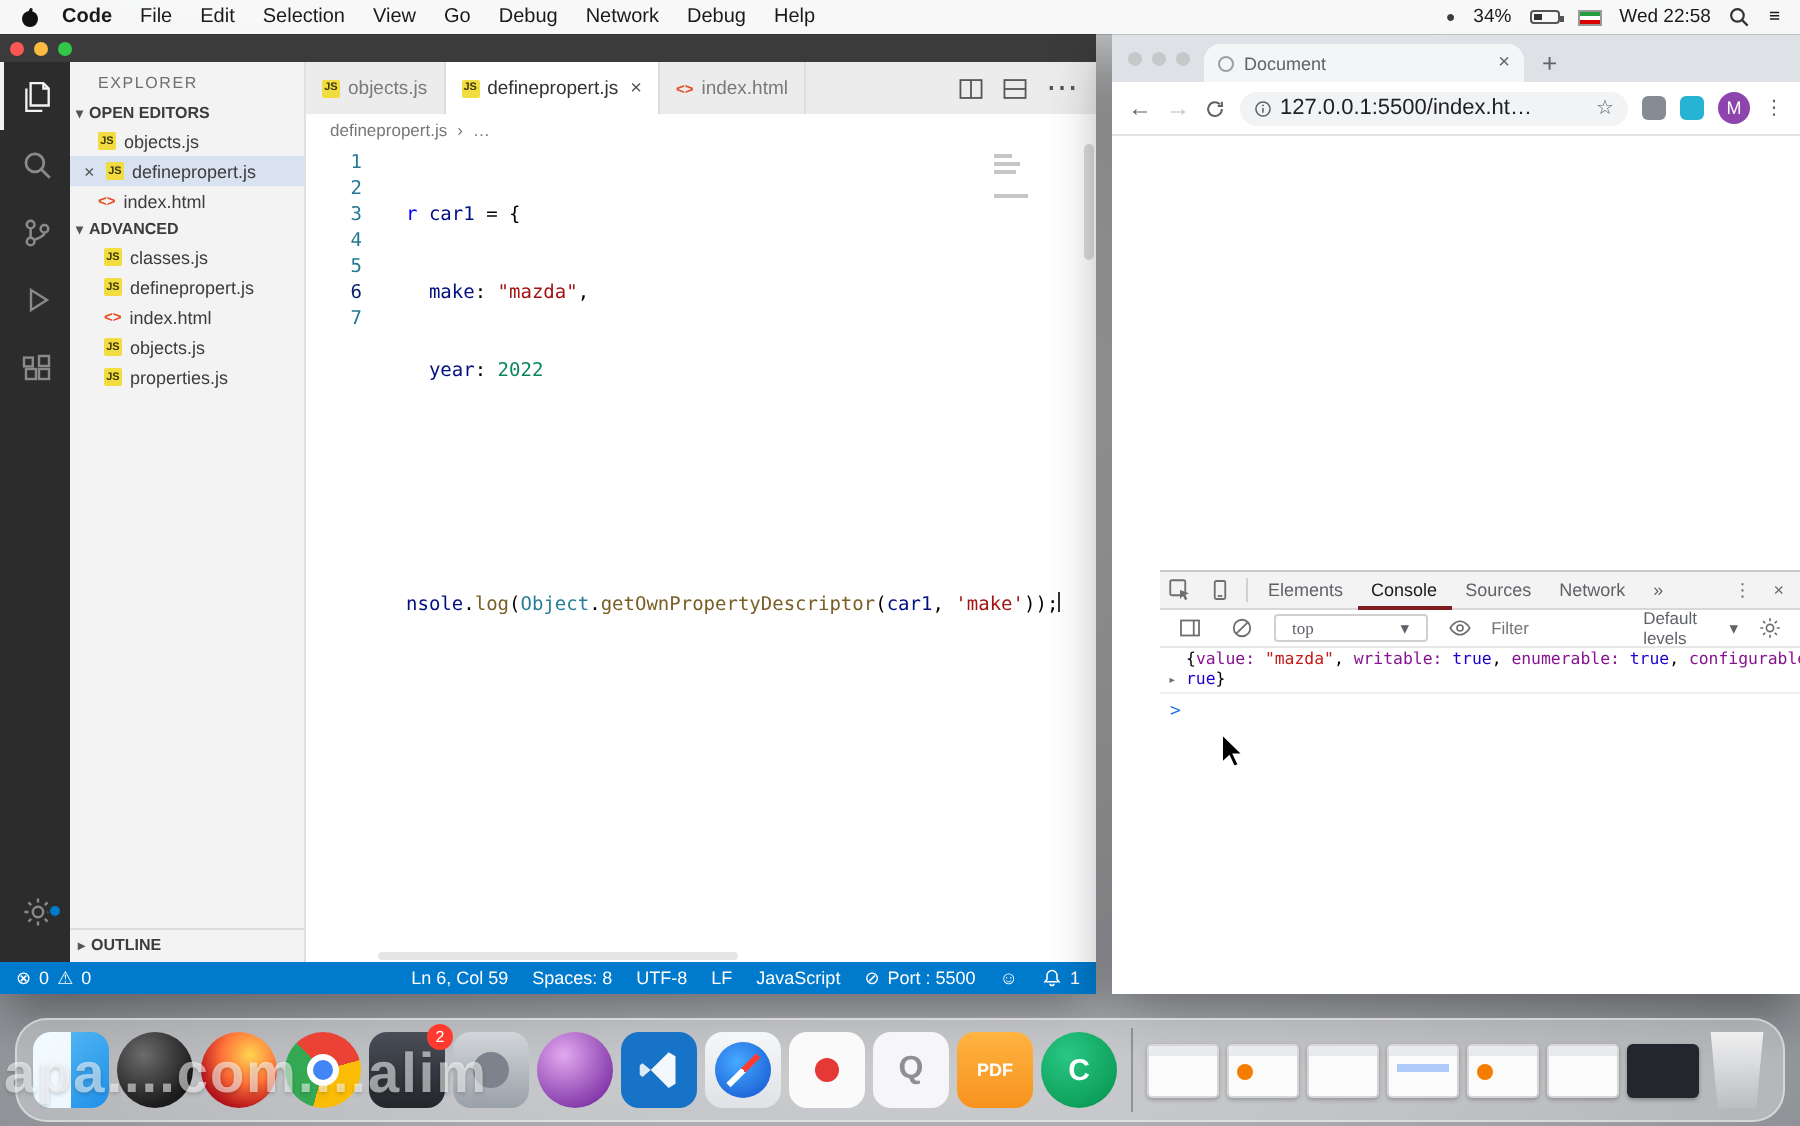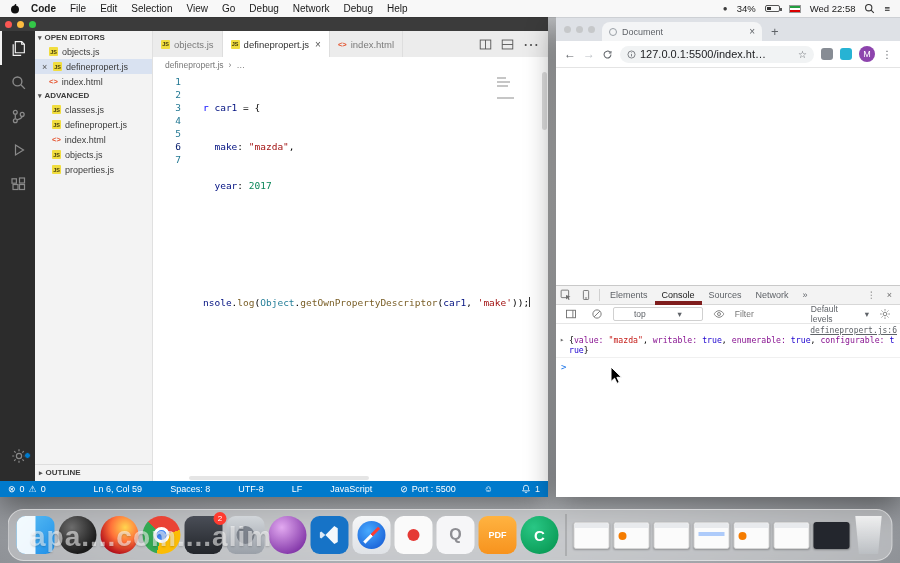--- a/index.html
+++ b/index.html
@@ -66,21 +66,21 @@
   .lines { position:absolute; left:50px; top:3px; right:58px; white-space:pre; color:#000; }
   .lines > div { height:13px; }
   .tk-kw{color:#0000ff}.tk-var{color:#001080}.tk-prop{color:#001080}.tk-str{color:#a31515}.tk-num{color:#098658}.tk-fn{color:#795e26}.tk-cls{color:#267f99}
   .caret { display:inline-block; width:1px; height:10px; background:#333; vertical-align:-1px; }
   .minimap { position:absolute; right:34px; top:3px; width:17px; }
   .mm { height:2px; margin:2px 0; background:#c6c6c6; }
   .vscroll { position:absolute; right:1px; top:0; width:5px; height:58px; background:rgba(0,0,0,0.14); border-radius:3px; }
   .hscroll { position:absolute; bottom:1px; left:36px; width:180px; height:4px; background:rgba(0,0,0,0.10); border-radius:2px; }
   .statusbar { height:16px; background:#007acc; color:#fff; display:flex; align-items:center; font-size:9px; padding:0 8px; gap:12px; flex-shrink:0; }
   .sbl { display:flex; gap:4px; align-items:center; }
-  .sbr { margin-left:auto; display:flex; gap:28px; align-items:center; white-space:nowrap; }
+  .sbr { margin-left:auto; display:flex; gap:12px; align-items:center; white-space:nowrap; }
   .sb-ico { font-size:9px; }
 
   
   .chrome { left:556px; top:17px; width:344px; height:480px; background:#fff; display:flex; flex-direction:column; }
   .cr-tabs { height:24px; background:#dee1e6; position:relative; display:flex; align-items:flex-end; flex-shrink:0; }
   .cr-dots { position:absolute; left:8px; top:9px; display:flex; gap:5px; }
   .cr-dot { width:7px; height:7px; border-radius:50%; background:#c6c8ca; }
   .cr-tab { margin-left:46px; width:160px; height:19px; background:#f4f5f6; border-radius:8px 8px 0 0; display:flex; align-items:center; padding:0 7px; gap:5px; font-size:9px; color:#5f6368; }
   .cr-fav { width:8px; height:8px; border:1.5px solid #9aa0a6; border-radius:50%; flex-shrink:0; }
   .cr-tab-close { margin-left:auto; font-size:10px; }
@@ -89,29 +89,29 @@
   .nav { color:#5f6368; font-size:12px; line-height:1; }
   .nav.dis { color:#bdc1c6; }
   .omnibox { flex:1; height:17px; background:#f1f3f4; border-radius:9px; display:flex; align-items:center; gap:4px; padding:0 7px; min-width:0; }
   .omnibox input { border:0; background:transparent; font-size:11px; color:#202124; flex:1; min-width:0; outline:none; font-family:"Liberation Sans", sans-serif; }
   .omni-star { color:#5f6368; font-size:10px; }
   .ext1 { width:12px; height:12px; border-radius:3px; background:#878c94; }
   .ext2 { width:12px; height:12px; border-radius:3px; background:#27b3d4; }
   .avatar { width:16px; height:16px; border-radius:50%; background:#8d44ad; color:#fff; font-size:9px; display:flex; align-items:center; justify-content:center; }
   .kebab { color:#5f6368; font-size:10px; }
   .cr-page { flex:1; background:#fff; }
-  .devtools { height:212px; border-top:1px solid #c9c9c9; display:flex; flex-direction:column; flex-shrink:0; }
+  .devtools { height:212px; border-top:1px solid #c9c9c9; display:flex; flex-direction:column; flex-shrink:0;margin-left:24px; }
   .dt-tabbar { height:19px; background:#f3f3f3; border-bottom:1px solid #d7d7d7; display:flex; align-items:center; font-size:9px; color:#5f6368; flex-shrink:0; }
   .dt-icon { padding:0 4px; color:#6e6e6e; display:flex; }
   .dt-sep { width:1px; height:12px; background:#d0d0d0; margin:0 3px; }
   .dt-tab { padding:0 7px; height:19px; line-height:19px; }
-  .dt-tab.active { color:#1a1a1a; border-bottom:4px solid #7f1d1d; }
+  .dt-tab.active { color:#1a1a1a; border-bottom:2px solid #7f1d1d; }
   .dt-right { margin-left:auto; display:flex; align-items:center; gap:3px; padding-right:4px; }
   .dt-toolbar { height:19px; background:#fff; border-bottom:1px solid #e6e6e6; display:flex; align-items:center; gap:6px; padding:0 5px; font-size:8.5px; color:#5f6368; flex-shrink:0; }
-  .dt-dd { border:1px solid #d0d0d0; border-radius:2px; padding:0 20px; height:14px; display:flex; align-items:center; justify-content:space-between; width:90px; background:#fff; }
+  .dt-dd { border:1px solid #d0d0d0; border-radius:2px; padding:0 8px; height:14px; display:flex; align-items:center; justify-content:space-between; width:90px; background:#fff;font-family:Liberation Serif, serif; }
   .dt-filter { border:0; outline:none; font-size:8.5px; width:70px; font-family:"Liberation Sans", sans-serif; }
   .dt-levels { margin-left:auto; display:flex; align-items:center; gap:3px; }
   .console { flex:1; font-family:"DejaVu Sans Mono", monospace; font-size:8.2px; background:#fff; position:relative; }
   .log-block { border-bottom:1px solid #f0f0f0; padding:1px 3px 2px 13px; position:relative; }
   .log-arrow { position:absolute; left:4px; top:12px; color:#6e6e6e; font-size:7px; }
   .log-link-row { text-align:right; line-height:10px; }
   .log-link { color:#5f6368; text-decoration:underline; font-size:8px; }
   .log-line { white-space:pre; line-height:9.5px; }
   .cs-key{color:#881391}.cs-str{color:#c41a16}.cs-bool{color:#1c00cf}
   .prompt { color:#1a73e8; padding:4px 0 0 5px; font-size:9px; }
@@ -143,21 +143,21 @@
   .badge { position:absolute; top:-4px; right:-4px; min-width:13px; height:13px; border-radius:7px; background:#ff3b30; color:#fff; font-size:8px; display:flex; align-items:center; justify-content:center; padding:0 3px; }
   .dk-sep { width:1px; height:42px; background:rgba(50,50,50,0.35); margin:0 3px; flex-shrink:0; }
   .dk-win { width:36px; height:27px; background:#fbfbfb; border:1px solid #d6d6d6; border-radius:2.5px; position:relative; box-shadow:0 1px 2px rgba(0,0,0,0.25); flex-shrink:0; }
   .dk-win::before { content:""; position:absolute; left:0; right:0; top:0; height:5px; background:#e8eaed; border-radius:2.5px 2.5px 0 0; }
   .dk-win.c1::after { content:""; position:absolute; left:4px; top:9px; width:8px; height:8px; border-radius:50%; background:#f57c00; }
   .dk-win.c2::after { content:""; position:absolute; left:4px; top:9px; right:4px; height:4px; background:#aecbfa; }
   .dk-term { width:36px; height:27px; background:#23262d; border-radius:3px; box-shadow:0 1px 2px rgba(0,0,0,0.3); flex-shrink:0; }
   .dk-trash { width:30px; height:38px; background:linear-gradient(rgba(255,255,255,0.8), rgba(190,195,200,0.55)); clip-path:polygon(6% 0, 94% 0, 82% 100%, 18% 100%); flex-shrink:0; }
 
   .watermark { position:absolute; left:2px; bottom:10px; z-index:45; font-size:28px; font-weight:bold; letter-spacing:1px;
-    color:rgba(255,255,255,0.55); text-shadow:0 1px 2px rgba(0,0,0,0.18); pointer-events:none;margin-left:28px; }
+    color:rgba(255,255,255,0.55); text-shadow:0 1px 2px rgba(0,0,0,0.18); pointer-events:none; }
   .cursor { position:absolute; left:610px; top:366px; z-index:99; }
   svg { display:block; }
 </style>
 </head>
 <body>
 
 <div class="screen">
 
   <div class="menubar">
     <span class="apple">
@@ -240,20 +240,21 @@
         <span class="ab-icon ab-gear">
           <svg width="16" height="16" viewBox="0 0 16 16" fill="none" stroke="currentColor" stroke-width="1.2">
               <circle cx="8" cy="8" r="2.6"></circle>
               <path d="M8 1.2v2M8 12.8v2M1.2 8h2M12.8 8h2M3.2 3.2l1.4 1.4M11.4 11.4l1.4 1.4M12.8 3.2l-1.4 1.4M4.6 11.4l-1.4 1.4"></path>
             </svg>
         </span>
         <span class="ab-badge"></span>
       </div>
 
       <div class="sidebar">
+        <div class="sb-heading">EXPLORER</div>
         <div class="sb-section">
           <span class="chev">▾</span>
           <span>OPEN EDITORS</span>
         </div>
         <div class="sb-item">
           <span class="fi-js">JS</span>
           <span>objects.js</span>
         </div>
         <div class="sb-item sel">
           <span class="sb-close">×</span>
@@ -337,21 +338,21 @@
             <div>2</div>
             <div>3</div>
             <div>4</div>
             <div>5</div>
             <div class="cur">6</div>
             <div>7</div>
           </div>
           <div class="lines">
             <div><span class="tk-kw">r </span><span class="tk-var">car1 </span><span>= {</span></div>
             <div><span class="tk-prop">  make</span><span>: </span><span class="tk-str">"mazda"</span><span>,</span></div>
-            <div><span class="tk-prop">  year</span><span>: </span><span class="tk-num">2017</span></div>
+            <div><span class="tk-prop">  year</span><span>: </span><span class="tk-num">2022</span></div>
             <div></div>
             <div></div>
             <div><span class="tk-var">nsole</span><span>.</span><span class="tk-fn">log</span><span>(</span><span class="tk-cls">Object</span><span>.</span><span class="tk-fn">getOwnPropertyDescriptor</span><span>(</span><span class="tk-var">car1</span><span>, </span><span class="tk-str">'make'</span><span>));</span><span class="caret"></span></div>
             <div></div>
           </div>
           <div class="minimap">
             <div class="mm" style="width:9px"></div>
             <div class="mm" style="width:13px"></div>
             <div class="mm" style="width:11px"></div>
             <div class="mm" style="width:0"></div>
@@ -489,21 +490,20 @@
         <span class="dt-icon">
           <svg width="12" height="12" viewBox="0 0 16 16" fill="none" stroke="currentColor" stroke-width="1.1">
               <circle cx="8" cy="8" r="2.4"></circle>
               <path d="M8 1.5v2M8 12.5v2M1.5 8h2M12.5 8h2M3.4 3.4l1.4 1.4M11.2 11.2l1.4 1.4M12.6 3.4l-1.4 1.4M4.8 11.2l-1.4 1.4"></path>
             </svg>
         </span>
       </div>
       <div class="console">
         <div class="log-block">
           <span class="log-arrow">▸</span>
-          <div class="log-link-row"><span class="log-link">definepropert.js:6</span></div>
           <div class="log-line"><span>{</span><span class="cs-key">value: </span><span class="cs-str">"mazda"</span><span>, </span><span class="cs-key">writable: </span><span class="cs-bool">true</span><span>, </span><span class="cs-key">enumerable: </span><span class="cs-bool">true</span><span>, </span><span class="cs-key">configurable: </span><span class="cs-bool">t</span></div>
           <div class="log-line"><span class="cs-bool">rue</span><span>}</span></div>
         </div>
         <div class="prompt">&gt;</div>
       </div>
     </div>
   </div>
 
   <div class="cursor">
     <svg width="12" height="18" viewBox="0 0 12 18">

